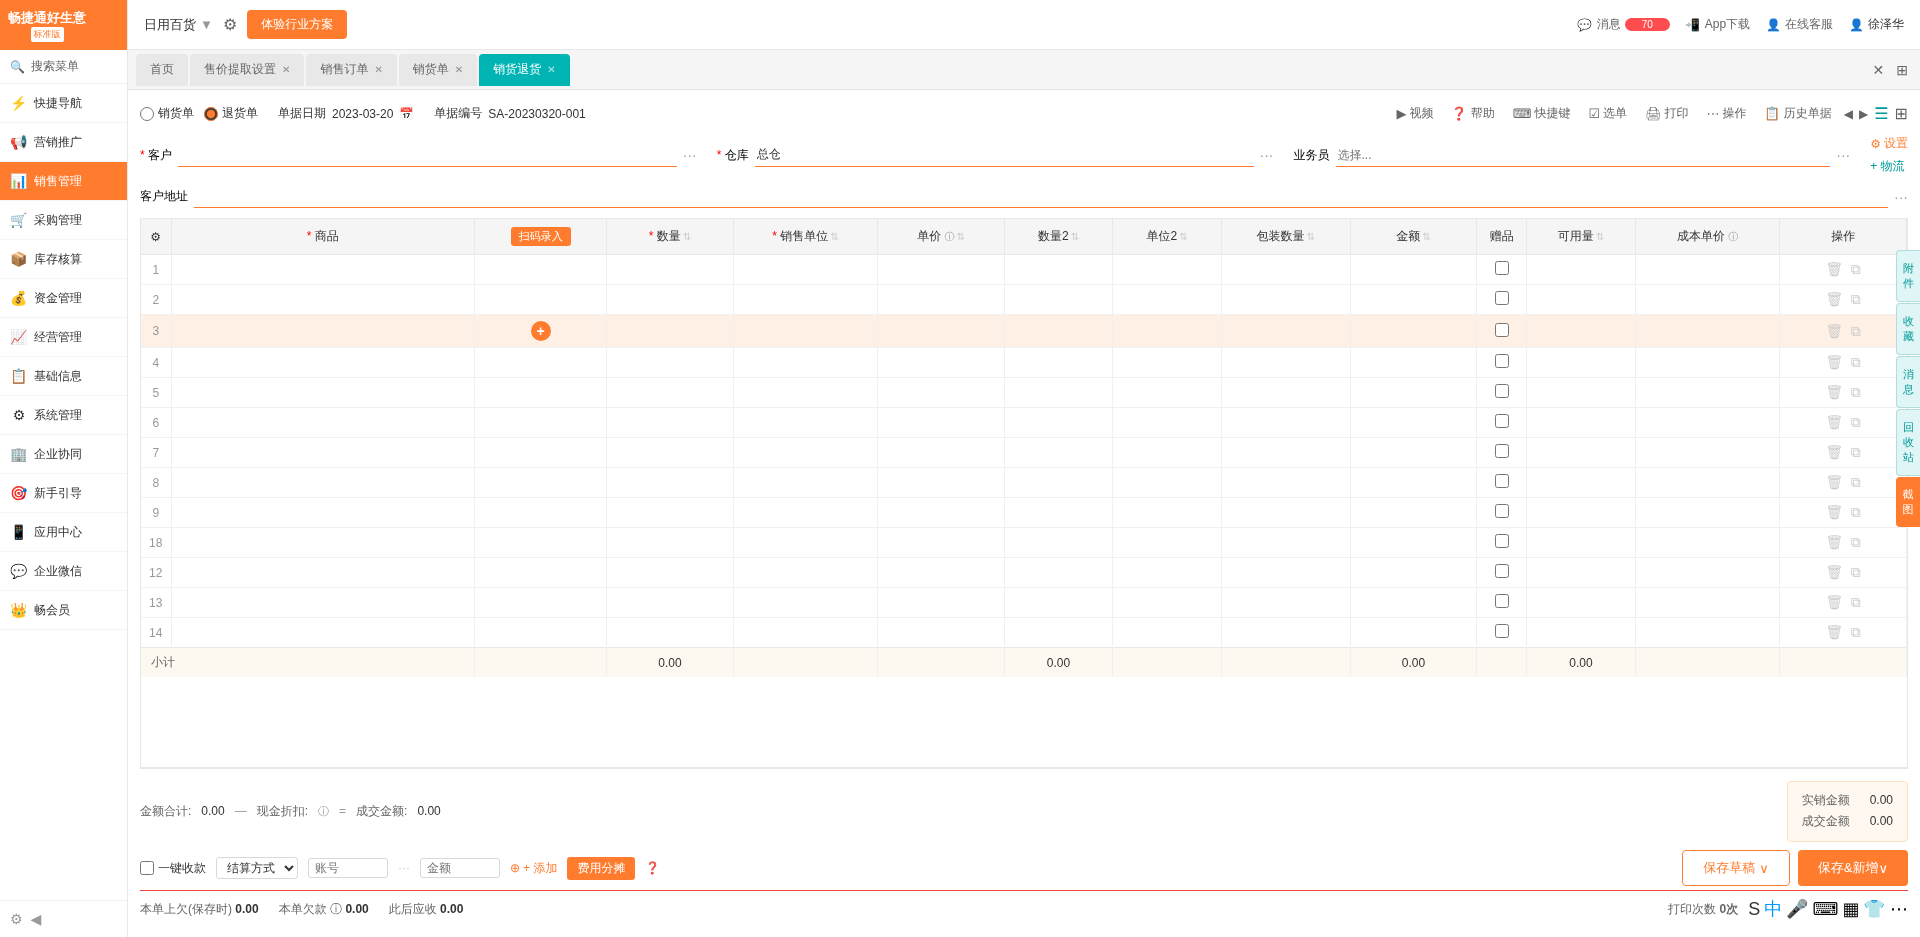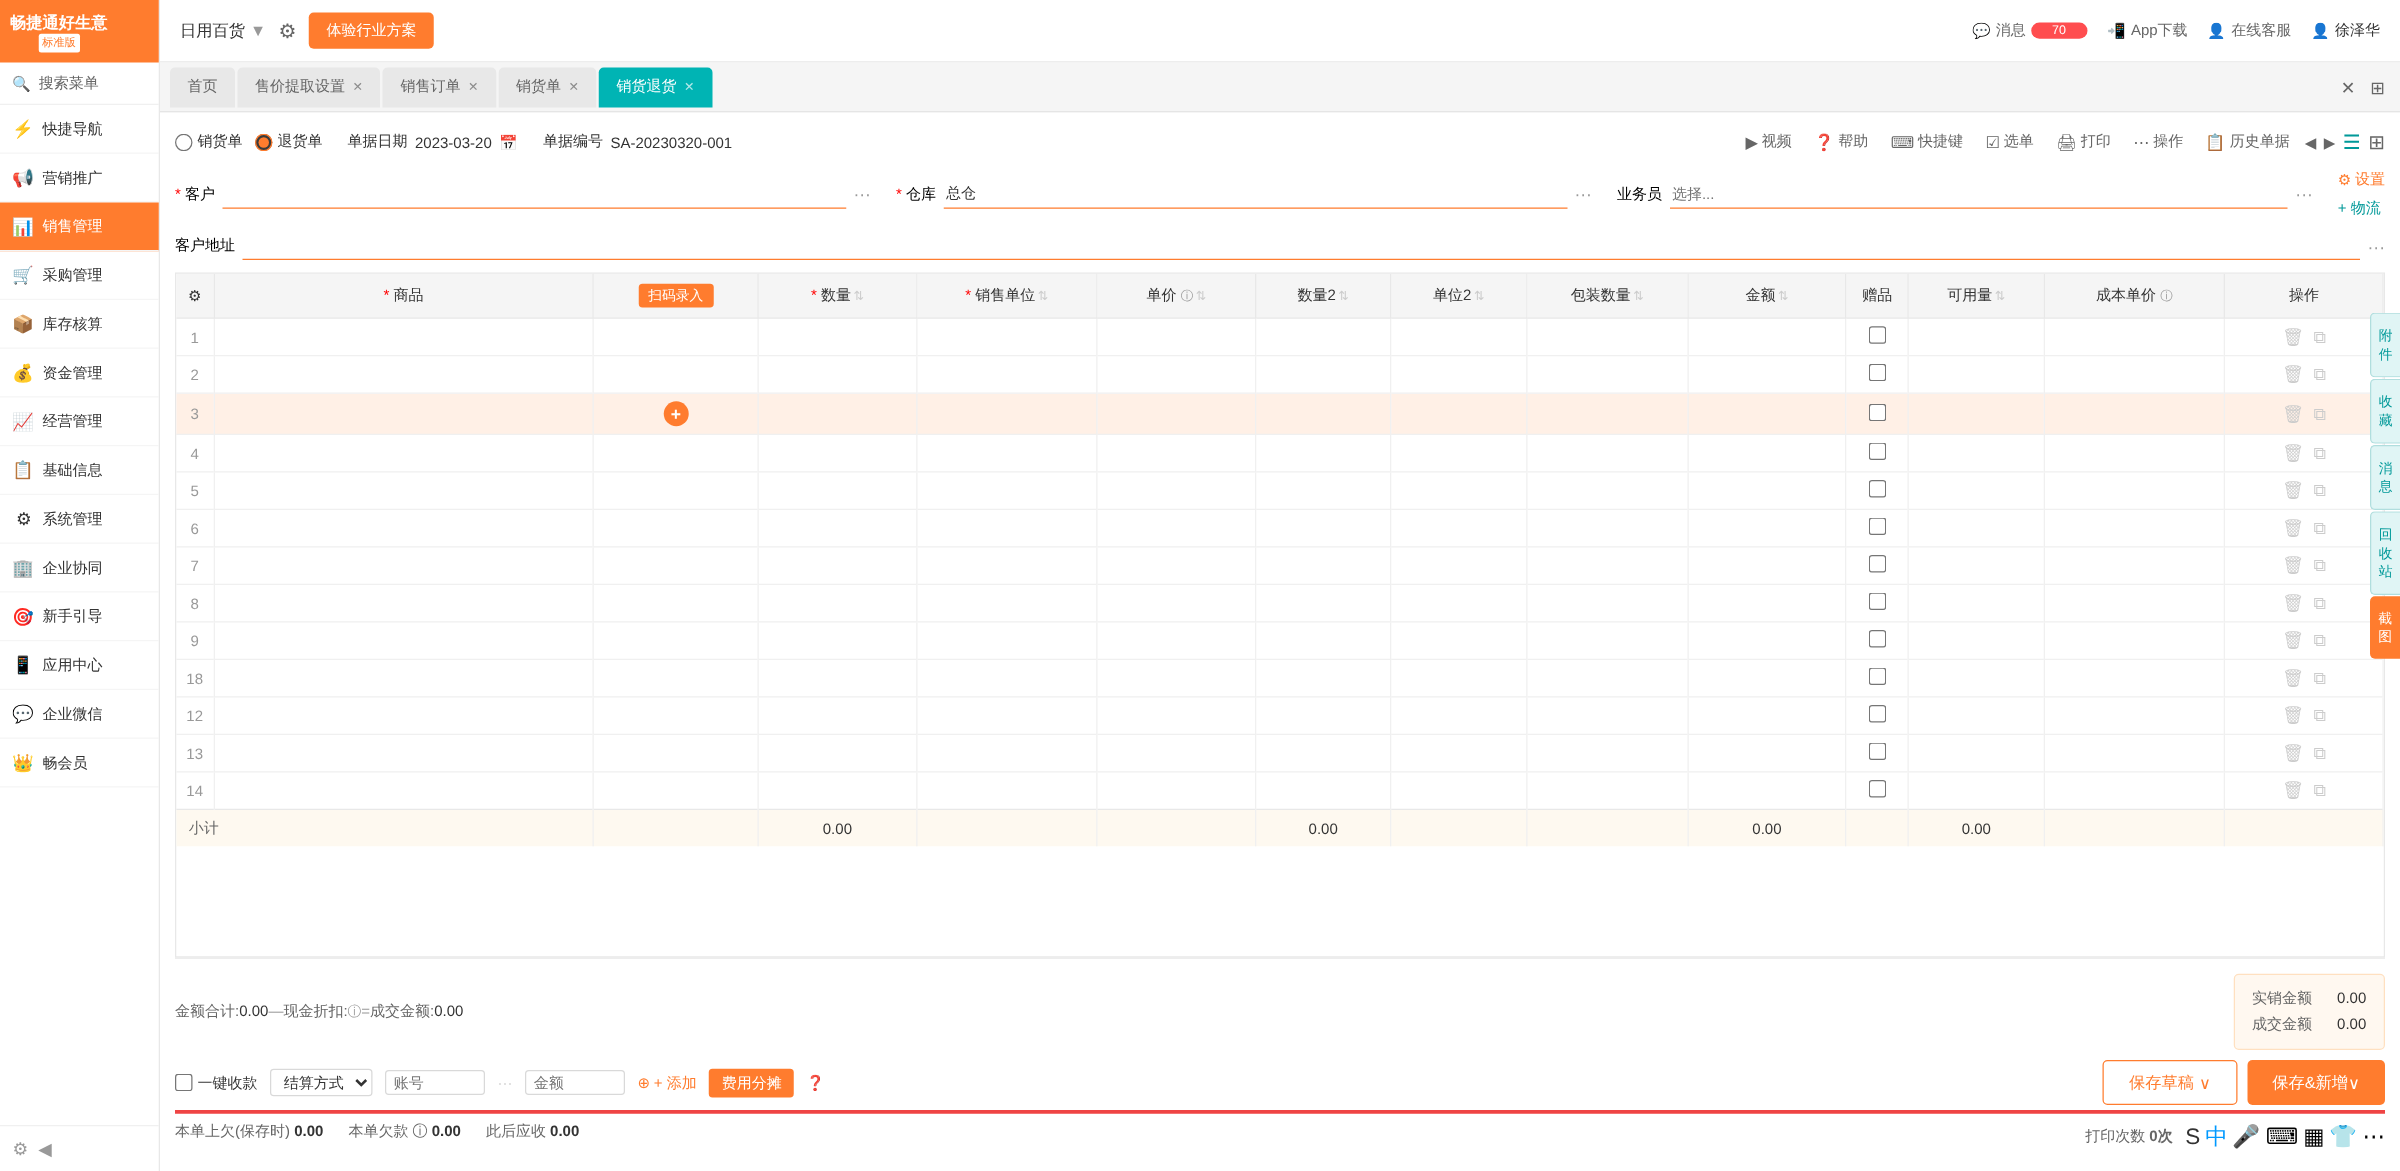--- a/index.html
+++ b/index.html
@@ -76,38 +76,38 @@
     .gear-col { width: 30px; }
     .add-row-btn { display: inline-flex; align-items: center; justify-content: center; width: 20px; height: 20px; background: #ff7c2e; color: white; border-radius: 50%; cursor: pointer; font-size: 14px; font-weight: bold; }
     .checkbox-cell { width: 30px; }
     input[type="checkbox"] { width: 14px; height: 14px; accent-color: #009999; }
     tfoot tr { background: #fef9f0; }
     tfoot td { padding: 6px; border-top: 1px solid #e8e8e8; border-right: 1px solid #f0f0f0; font-weight: 500; color: #333; text-align: center; }
     tfoot td.label { text-align: left; padding-left: 10px; color: #666; }
 
     
     .bottom-section { border-top: 1px solid #e8e8e8; padding: 8px 0 4px; }
-    .bottom-row1 { display: flex; align-items: center; padding: 4px 0; font-size: 12px; color: #333; }
+    .bottom-row1 { display: flex; align-items: center; gap: 10px; padding: 4px 0; font-size: 12px; color: #333; }
     .amount-label { color: #666; }
     .amount-value { color: #333; font-weight: 500; }
     .dash { color: #999; }
     .equals { color: #999; }
     .deal-amount { color: #333; font-weight: 500; }
     .bottom-row2 { display: flex; align-items: center; gap: 10px; padding: 4px 0; font-size: 12px; }
     .one-key-btn { display: flex; align-items: center; gap: 4px; }
     .checkbox-label { color: #333; }
     .settle-select { border: 1px solid #d9d9d9; border-radius: 3px; padding: 2px 6px; font-size: 12px; color: #333; background: white; cursor: pointer; }
     .account-input { border: 1px solid #d9d9d9; border-radius: 3px; padding: 2px 6px; font-size: 12px; width: 80px; }
     .amount-input { border: 1px solid #d9d9d9; border-radius: 3px; padding: 2px 6px; font-size: 12px; width: 80px; }
     .add-btn { display: flex; align-items: center; gap: 3px; color: #ff7c2e; cursor: pointer; background: none; border: none; font-size: 12px; }
     .fee-split-btn { background: #ff7c2e; color: white; border: none; padding: 3px 10px; border-radius: 3px; cursor: pointer; font-size: 12px; }
     .help-icon { color: #999; cursor: pointer; }
 
     
-    .footer-bar { display: flex; align-items: flex-start; justify-content: space-between; padding: 6px 0 0; border-top: 3px solid #ef4444; }
+    .footer-bar { display: flex; align-items: center; justify-content: space-between; padding: 6px 0 0; border-top: 1px solid #ef4444; }
     .footer-left { display: flex; gap: 20px; font-size: 12px; color: #666; }
     .footer-left span strong { color: #333; }
     .footer-right { display: flex; align-items: center; gap: 10px; }
     .print-info { font-size: 12px; color: #666; }
     .input-toolbar { display: flex; gap: 4px; align-items: center; }
     .input-icon { font-size: 18px; cursor: pointer; }
 
     
     .save-btns { display: flex; gap: 8px; }
     .save-draft-btn { background: white; color: #ff7c2e; border: 1px solid #ff7c2e; padding: 8px 20px; border-radius: 4px; cursor: pointer; font-size: 13px; display: flex; align-items: center; gap: 4px; }

